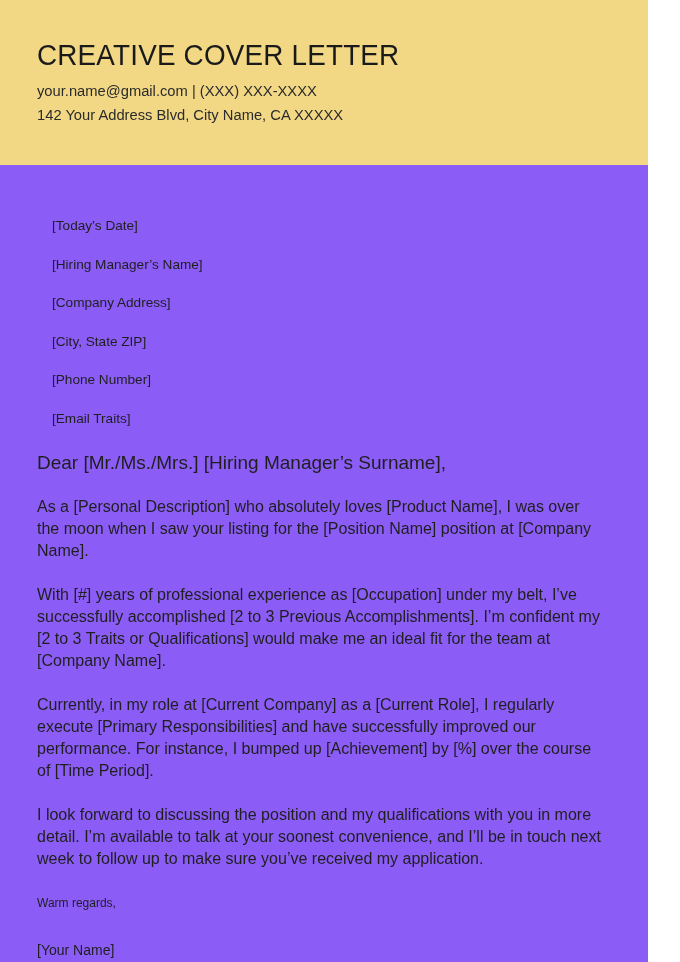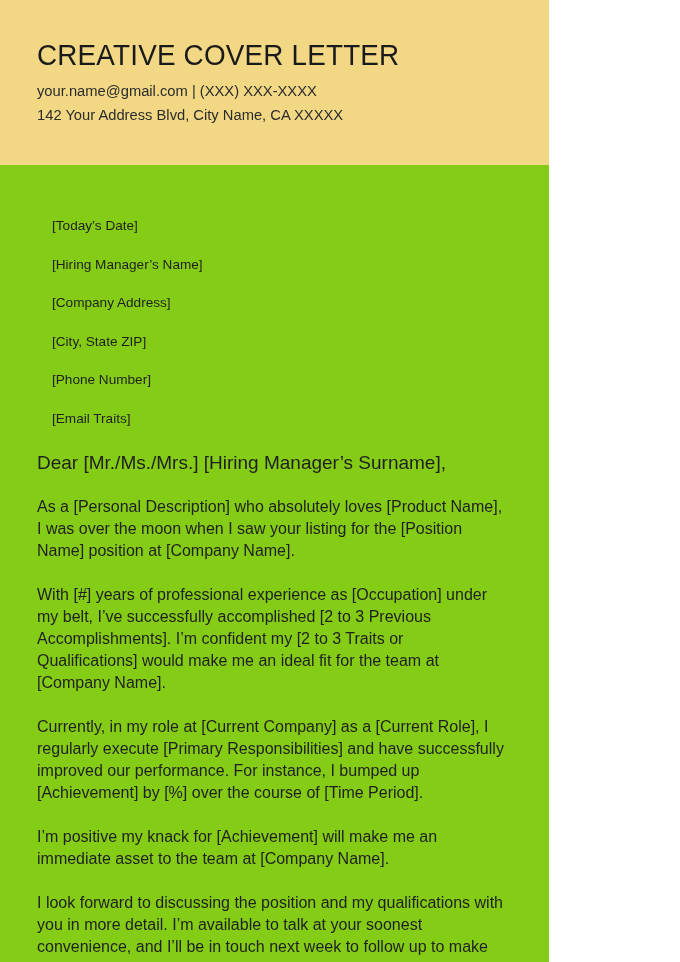--- a/index.html
+++ b/index.html
@@ -9,23 +9,23 @@
     background: #ffffff;
   }
 
   body {
     font-family: "Liberation Sans", "DejaVu Sans", sans-serif;
     -webkit-font-smoothing: antialiased;
   }
 
   #page {
     position: relative;
-    width: 549px;
+    width: 648px;
     height: 962px;
-    background: #84cc16;
+    background: #8b5cf6;
     overflow: hidden;
     box-sizing: border-box;
   }
 
   
   .header-band {
     width: 100%;
     height: 165px;
     background: #f2d884;
     box-sizing: border-box;
@@ -128,21 +128,20 @@
       <p class="recipient-line">[City, State ZIP]</p>
       <p class="recipient-line">[Phone Number]</p>
       <p class="recipient-line">[Email Traits]</p>
     </div>
 
     <p class="salutation">Dear [Mr./Ms./Mrs.] [Hiring Manager’s Surname],</p>
 
     <p class="body-paragraph">As a [Personal Description] who absolutely loves [Product Name], I was over the moon when I saw your listing for the [Position Name] position at [Company Name].</p>
     <p class="body-paragraph">With [#] years of professional experience as [Occupation] under my belt, I’ve successfully accomplished [2 to 3 Previous Accomplishments]. I’m confident my [2 to 3 Traits or Qualifications] would make me an ideal fit for the team at [Company Name].</p>
     <p class="body-paragraph">Currently, in my role at [Current Company] as a [Current Role], I regularly execute [Primary Responsibilities] and have successfully improved our performance. For instance, I bumped up [Achievement] by [%] over the course of [Time Period].</p>
-    <p class="body-paragraph">I’m positive my knack for [Achievement] will make me an immediate asset to the team at [Company Name].</p>
     <p class="body-paragraph">I look forward to discussing the position and my qualifications with you in more detail. I’m available to talk at your soonest convenience, and I’ll be in touch next week to follow up to make sure you’ve received my application.</p>
 
     <p class="closing-line">Warm regards,</p>
 
     <p class="signature-line">[Your Name]</p>
 
   </div>
 </div>
 
 </body></html>

